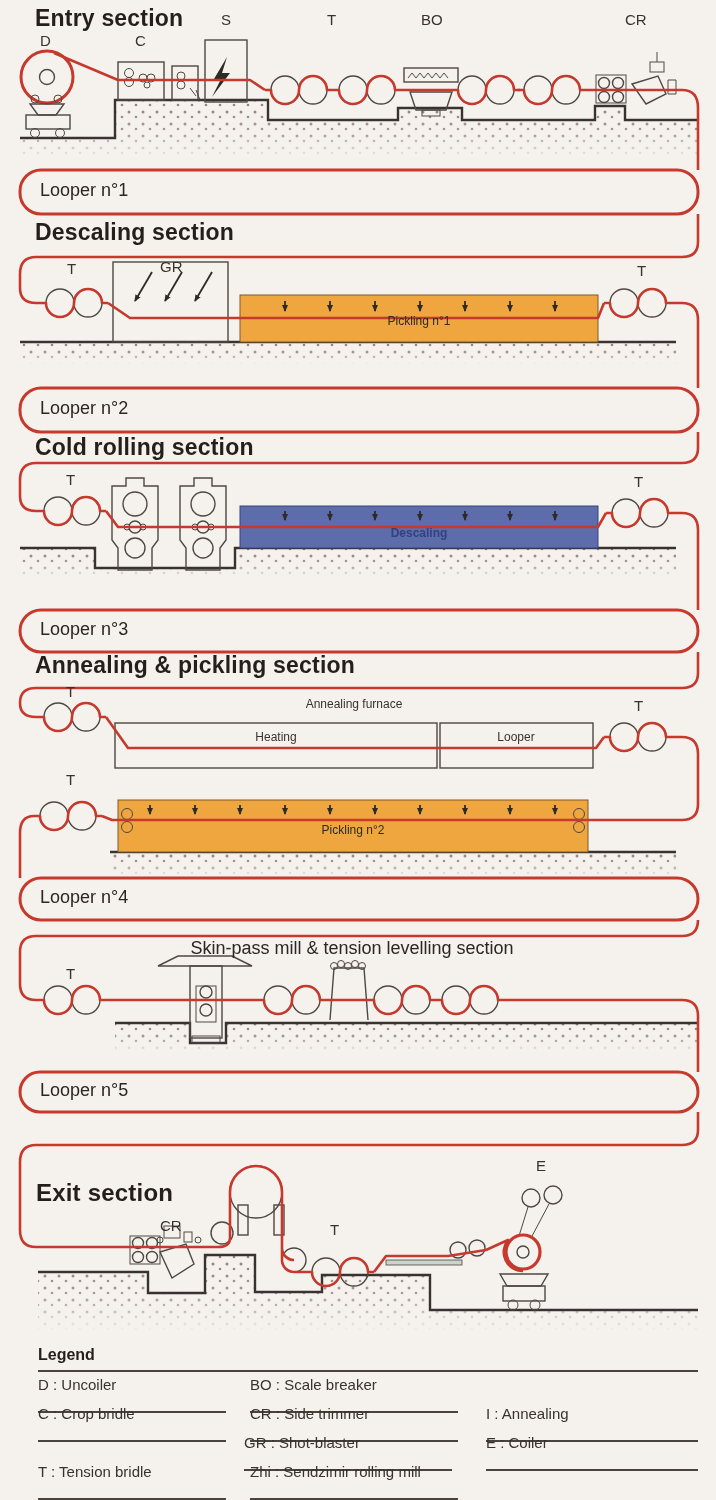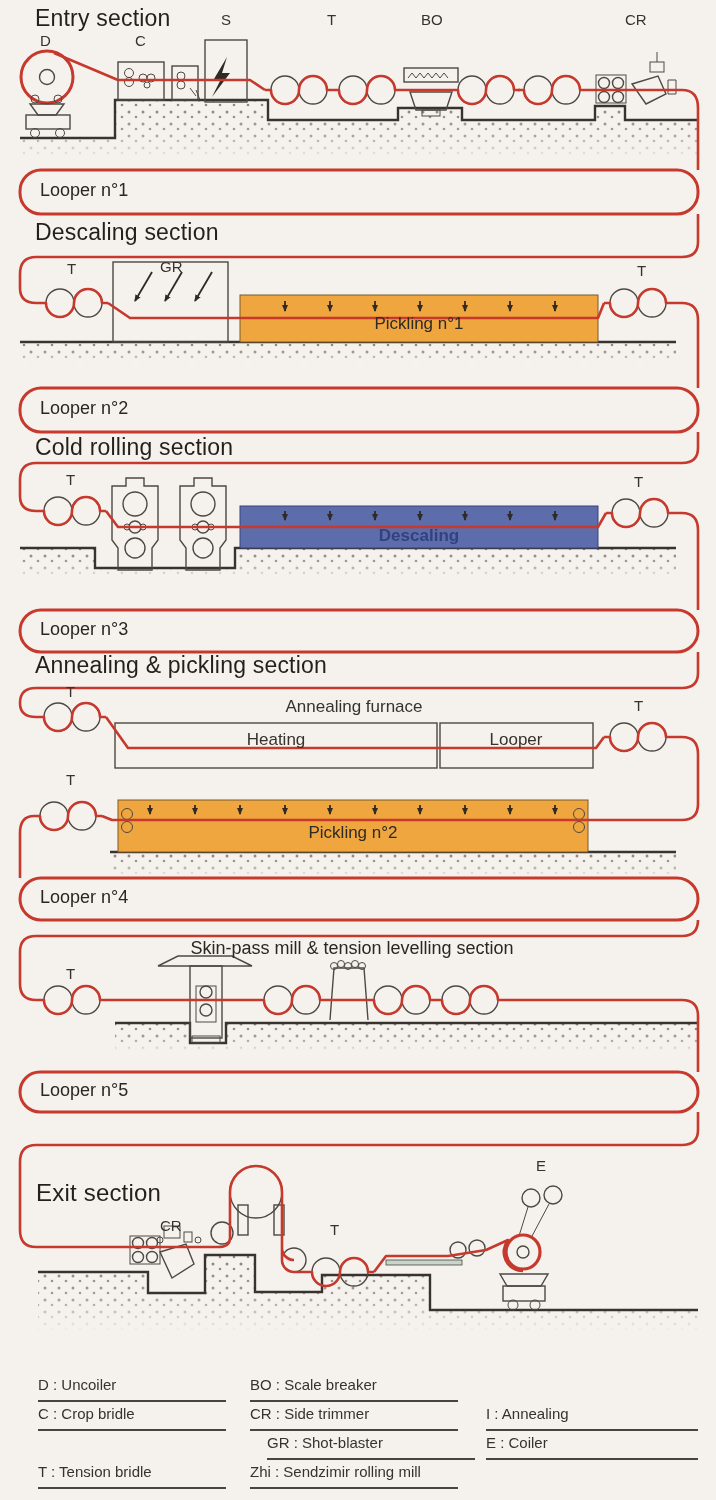--- a/index.html
+++ b/index.html
@@ -1,30 +1,30 @@
 <!DOCTYPE html>
 <html><head>
 <meta charset="utf-8">
 <style>
   html,body{margin:0;padding:0;background:#e9e6e2}
   #stage{position:relative;width:716px;height:1500px;background:#f5f2ee;
          font-family:"Liberation Sans",sans-serif;overflow:hidden}
   #art{position:absolute;left:0;top:0}
   .lbl{position:absolute;color:#38322d;font-size:15px;line-height:1.1;white-space:nowrap}
-  .ttl{font-weight:normal;font-size:23px;color:#241f1b;letter-spacing:.2px}
+  .ttl{font-weight:bold;font-size:23px;color:#241f1b;letter-spacing:.2px}
   .big{font-size:24px}
-  .mid{font-size:17px}
+  .mid{font-size:12px}
   .loop-lbl{font-size:18px;color:#2b2622}
   .ctr{transform:translateX(-50%)}
   .navy{color:#2c3a78;font-weight:bold;opacity:.85}
   .tank-lbl{color:#2e2a26}
   .leg-title{position:absolute;font-weight:bold;font-size:16px;color:#241f1b;
              width:660px;border-bottom:2.5px solid #4a443e;padding-bottom:6px}
   .leg-item{position:absolute;font-size:15px;color:#38322d;
-            border-bottom:2px solid #4a443e;padding-bottom:7px}
+            border-bottom:2px solid #4a443e;padding-bottom:18px}
   
   .strip{stroke:#c6392c;stroke-width:2.6;fill:none;stroke-linejoin:round;stroke-linecap:butt}
   .loop{stroke:#c6392c;stroke-width:3;fill:none}
   .mline{stroke:#4e4842;stroke-width:1.4;fill:none}
   .mthin{stroke:#4e4842;stroke-width:1;fill:none}
   .gline{stroke:#393330;stroke-width:2.4;fill:none;stroke-linejoin:miter}
   .arrow{stroke:#2e2a26;stroke-width:1.8;fill:none;marker-end:url(#ah)}
   .ink{fill:#2e2a26}
 </style>
 </head>
@@ -343,26 +343,27 @@
 <div class="lbl loop-lbl ctr" style="left:352px;top:939px">Skin-pass mill &amp; tension levelling section</div>
 <div class="lbl" style="left:66px;top:966px">T</div>
 
 <div class="lbl loop-lbl" style="left:40px;top:1081px">Looper n°5</div>
 
 <div class="lbl ttl big" style="left:36px;top:1180px">Exit section</div>
 <div class="lbl" style="left:160px;top:1218px">CR</div>
 <div class="lbl" style="left:330px;top:1222px">T</div>
 <div class="lbl" style="left:536px;top:1158px">E</div>
 
+<div class="leg-title" style="left:38px;top:1346px">Legend</div>
 
 <div class="leg-item" style="left:38px;top:1376px;width:188px">D : Uncoiler</div>
 <div class="leg-item" style="left:38px;top:1405px;width:188px">C : Crop bridle</div>
 <div class="leg-item" style="left:38px;top:1463px;width:188px">T : Tension bridle</div>
 
 <div class="leg-item" style="left:250px;top:1376px;width:208px">BO : Scale breaker</div>
 <div class="leg-item" style="left:250px;top:1405px;width:208px">CR : Side trimmer</div>
-<div class="leg-item" style="left:267px;top:1434px;width:208px">GR : Shot-blaster</div>
+<div class="leg-item" style="left:244px;top:1434px;width:208px">GR : Shot-blaster</div>
 <div class="leg-item" style="left:250px;top:1463px;width:208px">Zhi : Sendzimir rolling mill</div>
 
 <div class="leg-item" style="left:486px;top:1405px;width:212px">I : Annealing</div>
 <div class="leg-item" style="left:486px;top:1434px;width:212px">E : Coiler</div>
 
 </div>
 
 </body></html>

